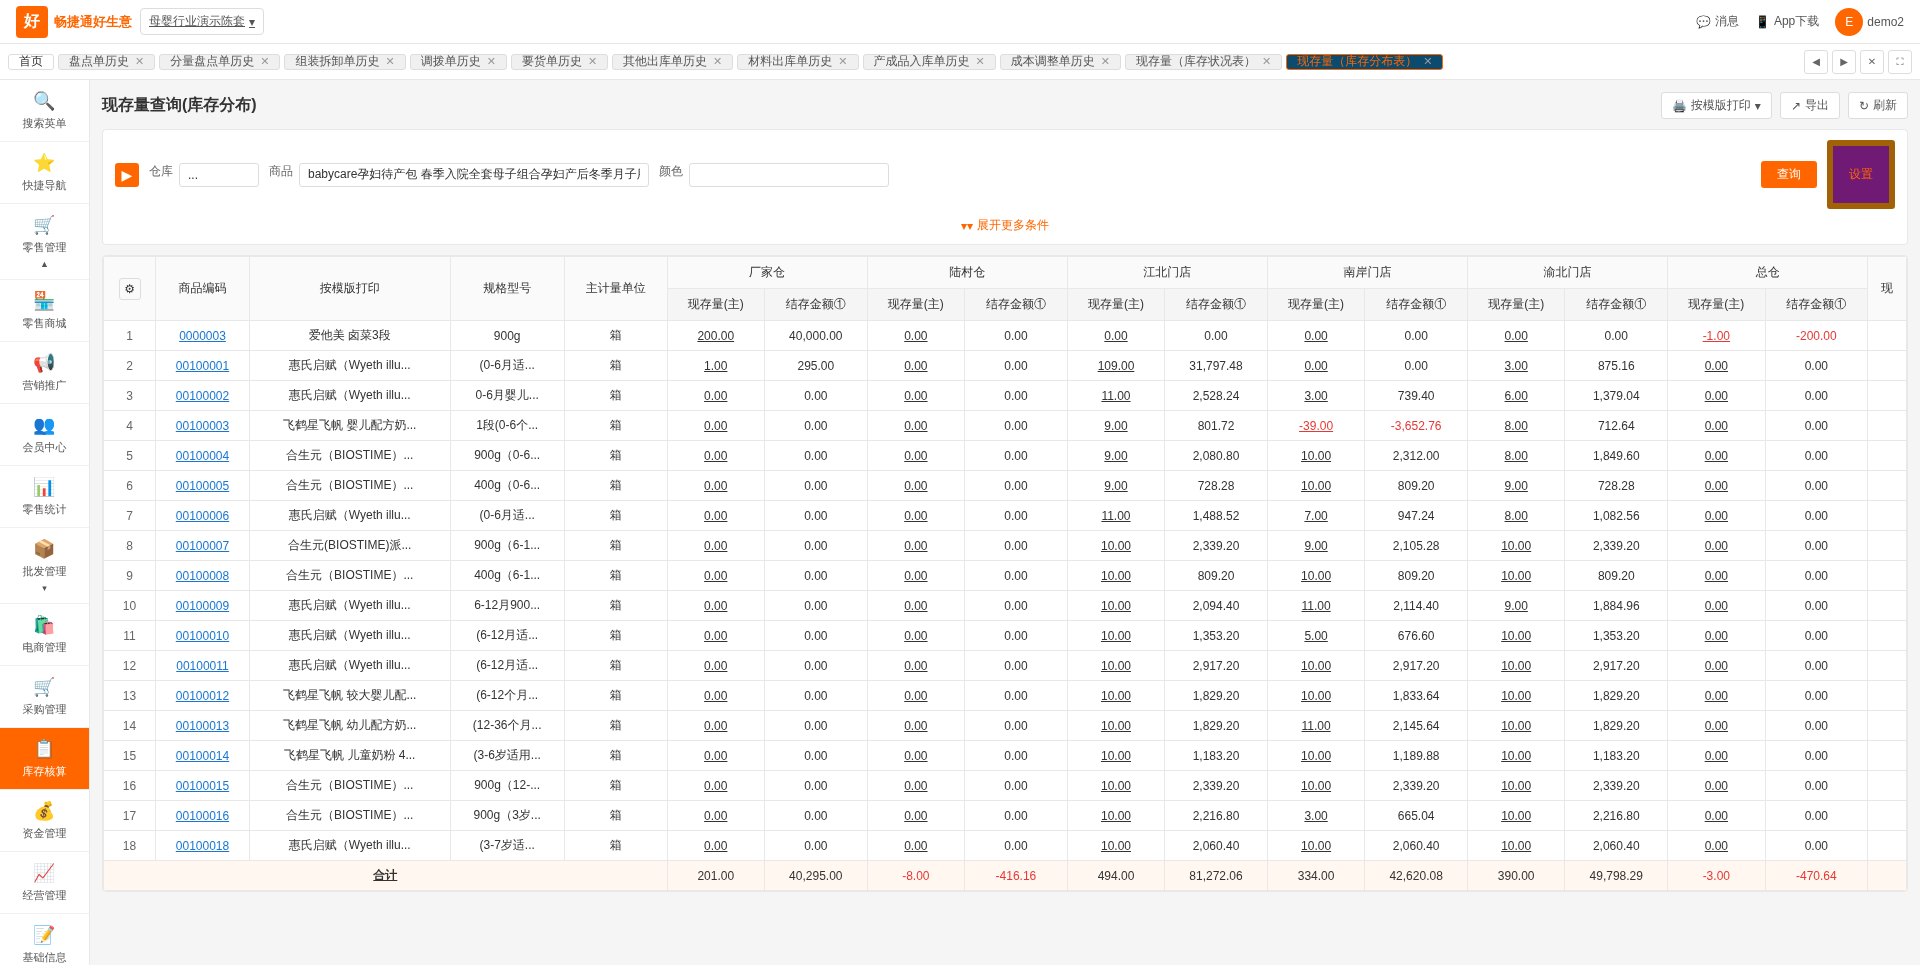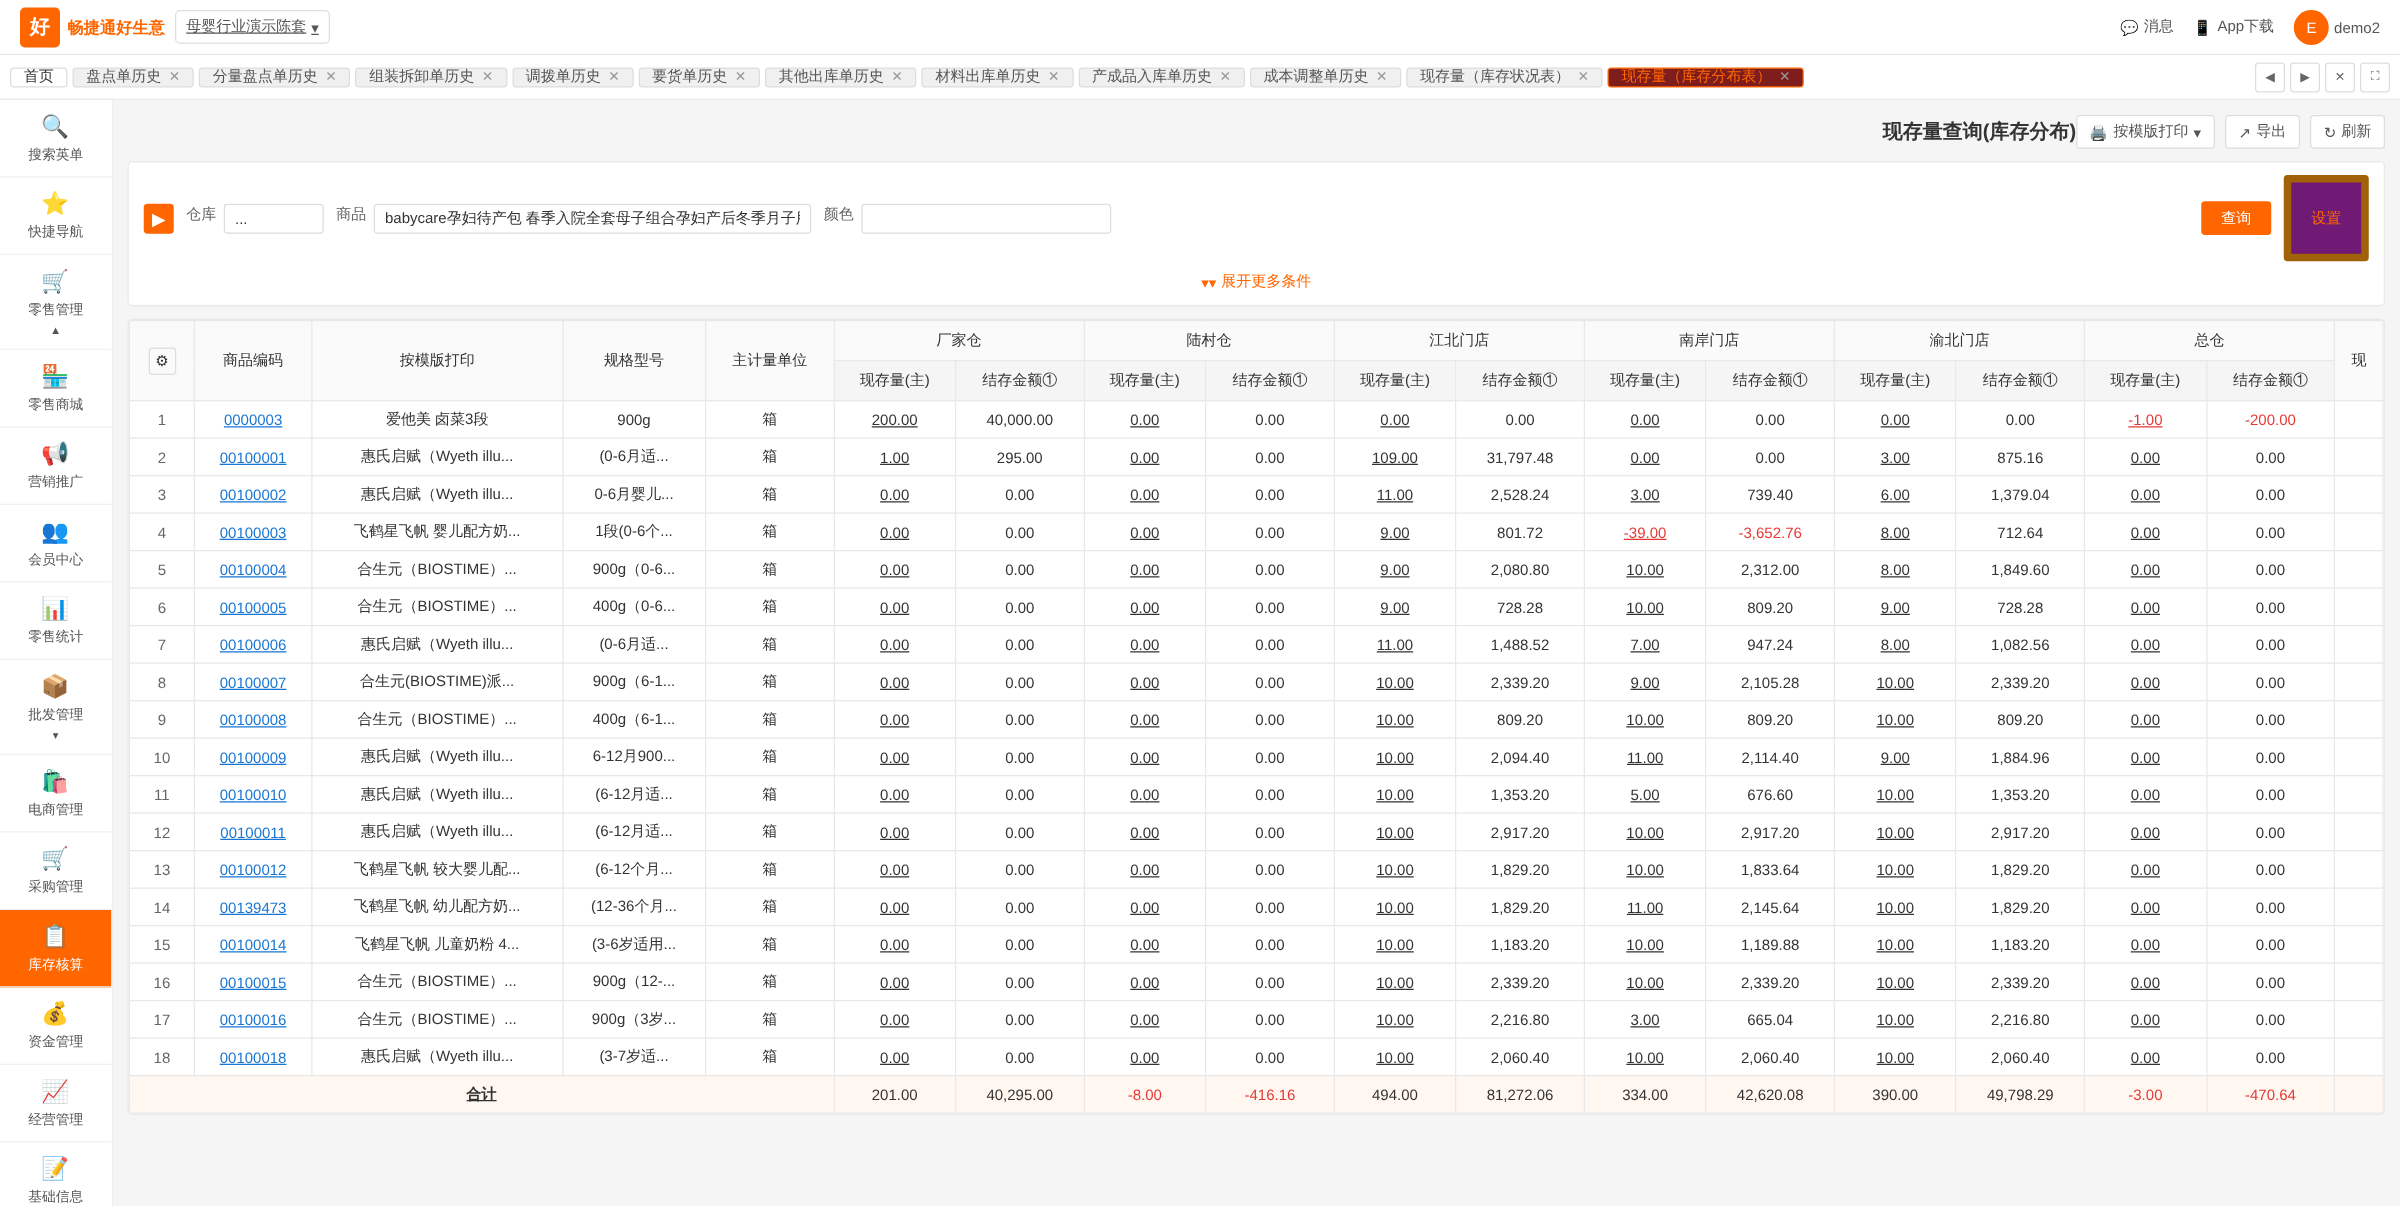--- a/index.html
+++ b/index.html
@@ -47,21 +47,21 @@
       border-radius: 3px;
       cursor: pointer;
       white-space: nowrap;
       font-size: 12px;
       color: #555;
       gap: 6px;
       background: #f0f0f0;
       margin-right: 4px;
       border: 1px solid #ddd;
     }
-    .tab-item.active { background: #7f1d1d; border-color: #ff6600; color: #ff6600; }
+    .tab-item.active { background: #0c4a6e; border-color: #ff6600; color: #ff6600; }
     .tab-item .close-x { color: #999; font-size: 11px; }
     .tab-home { background: #fff; color: #333; font-weight: 500; }
     .tab-nav-btns { display: flex; gap: 4px; margin-left: auto; }
     .tab-nav-btn { width: 24px; height: 24px; border: 1px solid #ddd; border-radius: 3px; display: flex; align-items: center; justify-content: center; cursor: pointer; font-size: 10px; color: #666; }
 
     
     .sidebar {
       position: fixed;
       top: 80px; left: 0; bottom: 0;
       width: 90px;
@@ -91,21 +91,21 @@
       top: 80px; left: 90px; right: 0; bottom: 0;
       overflow: auto;
       padding: 12px;
       background: #f5f5f5;
     }
 
     
     .page-header {
       display: flex;
       align-items: center;
-      justify-content: flex-end;
+      justify-content: space-between;
       margin-bottom: 10px;
     }
     .page-title { font-size: 16px; font-weight: 600; color: #333; }
     .page-actions { display: flex; gap: 8px; }
     .action-btn {
       display: flex; align-items: center; gap: 4px;
       padding: 4px 10px; border: 1px solid #ddd; border-radius: 3px;
       cursor: pointer; color: #555; font-size: 12px; background: #fff;
     }
 
@@ -672,21 +672,21 @@
     <td><span class="underline">10.00</span></td>
     <td><span class="">1,833.64</span></td>
     <td><span class="underline">10.00</span></td>
     <td>1,829.20</td>
     <td><span class="underline">0.00</span></td>
     <td><span class="">0.00</span></td>
     <td></td>
   </tr>
           <tr>
     <td class="col-num">14</td>
-    <td><span class="underline text-blue">00139473</span></td>
+    <td><span class="underline text-blue">00100013</span></td>
     <td>飞鹤星飞帆 幼儿配方奶...</td>
     <td>(12-36个月...</td>
     <td>箱</td>
     <td><span class="underline">0.00</span></td>
     <td>0.00</td>
     <td><span class="underline">0.00</span></td>
     <td>0.00</td>
     <td><span class="underline">10.00</span></td>
     <td>1,829.20</td>
     <td><span class="underline">11.00</span></td>

